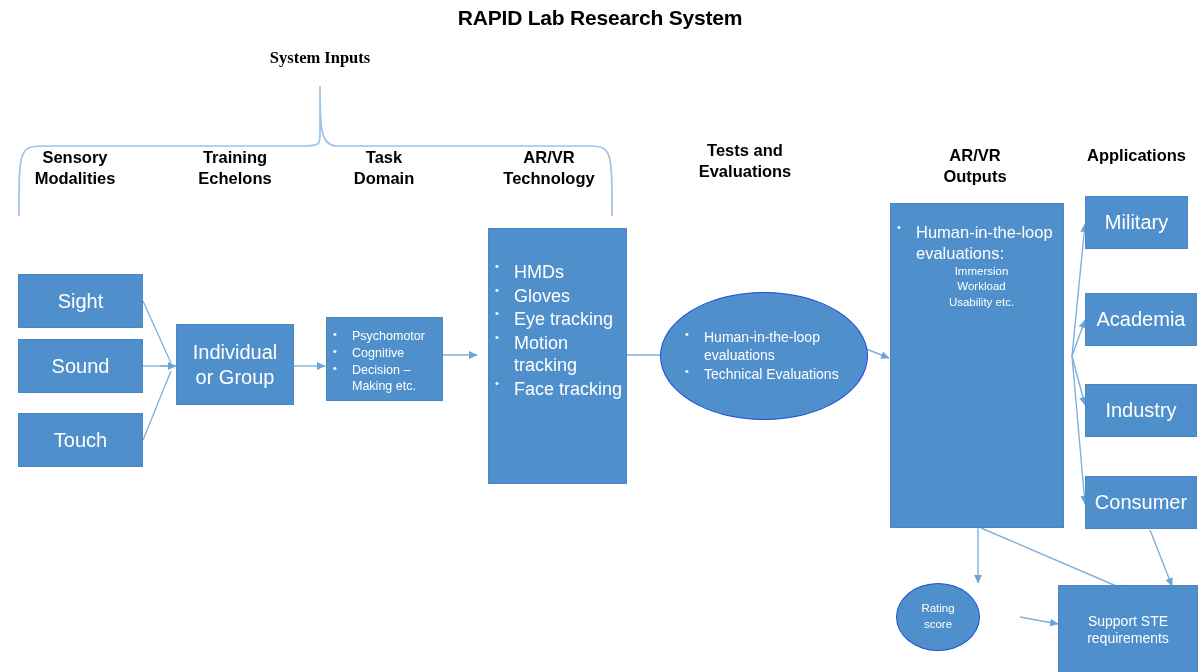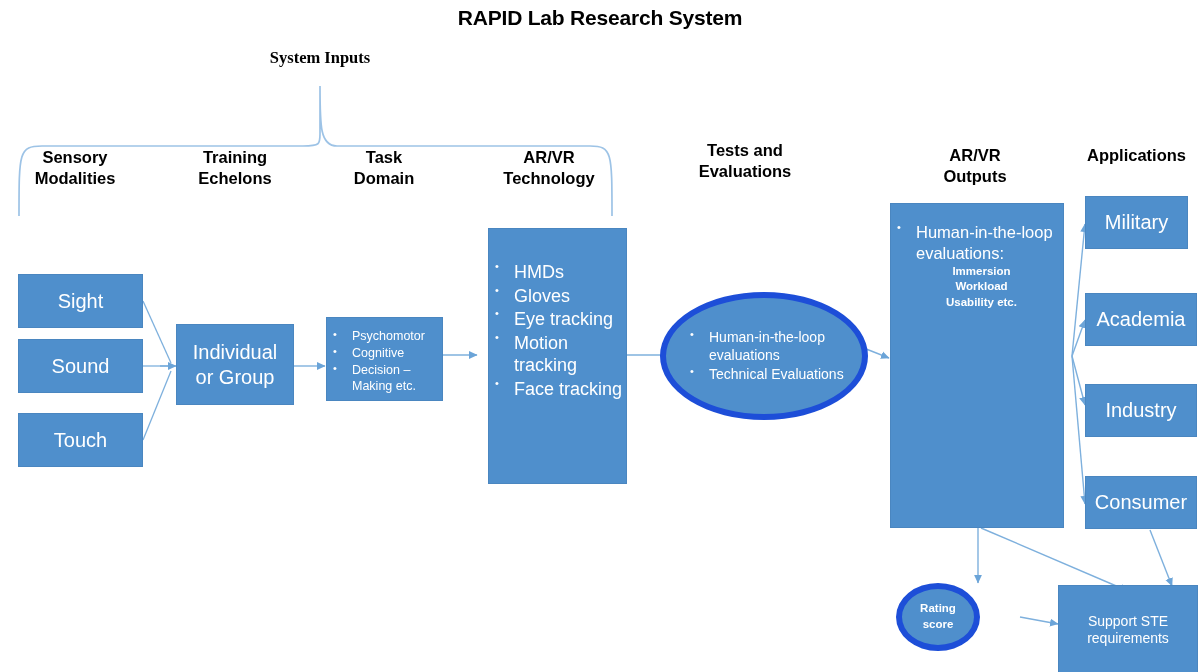--- a/index.html
+++ b/index.html
@@ -75,33 +75,33 @@
   .box-list li::before {
     content: "\2022";
     position: absolute;
     left: 6px;
     top: -1px;
     font-size: 11px;
   }
   .ellipse {
     position: absolute;
     background: #4f8fcc;
-    border: 6px solid #1d4ed8;
+    border: 1px solid #1d4ed8;
     border-radius: 50%;
     box-sizing: border-box;
     color: #ffffff;
     display: flex;
     align-items: center;
     justify-content: center;
   }
   .sub {
     font-size: 11.5px;
     text-align: center;
     line-height: 1.38;
-    font-weight: bold;
+    font-weight: normal;
   }
 </style>
 </head>
 <body>
 
 <div id="canvas">
 
   <div class="title">RAPID Lab Research System</div>
 
   <svg class="layer" viewBox="0 0 1200 672">

